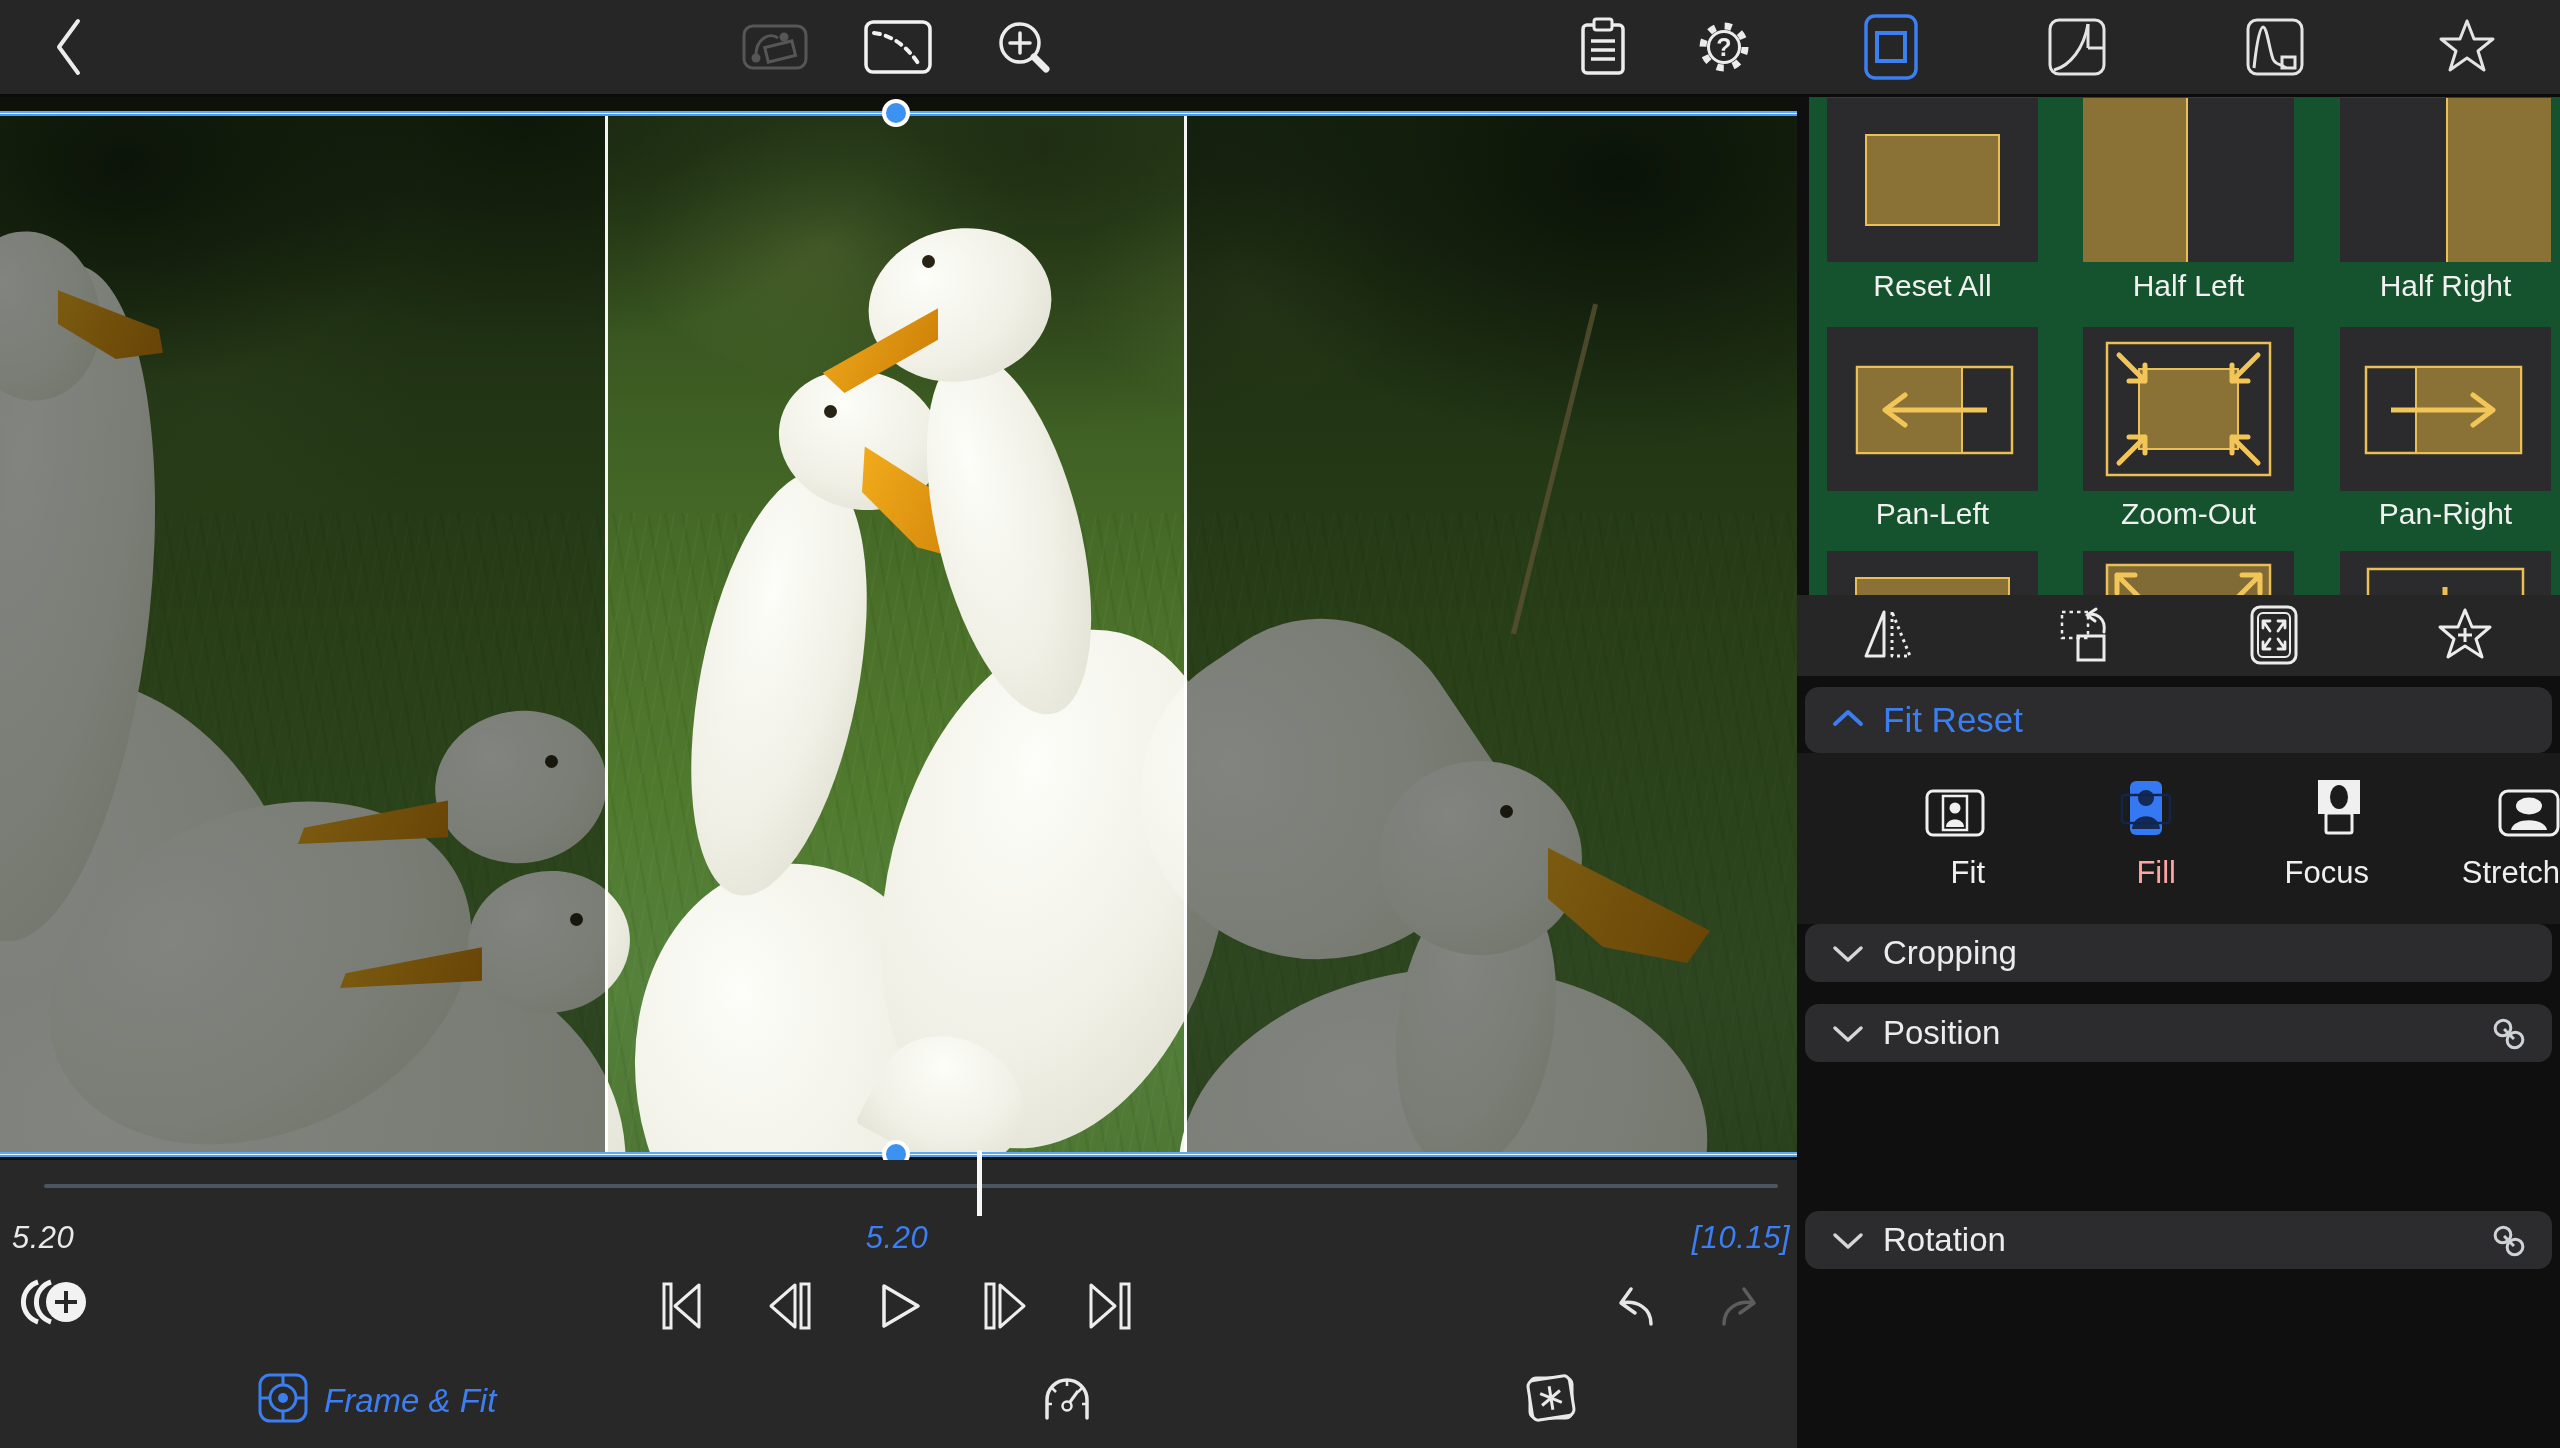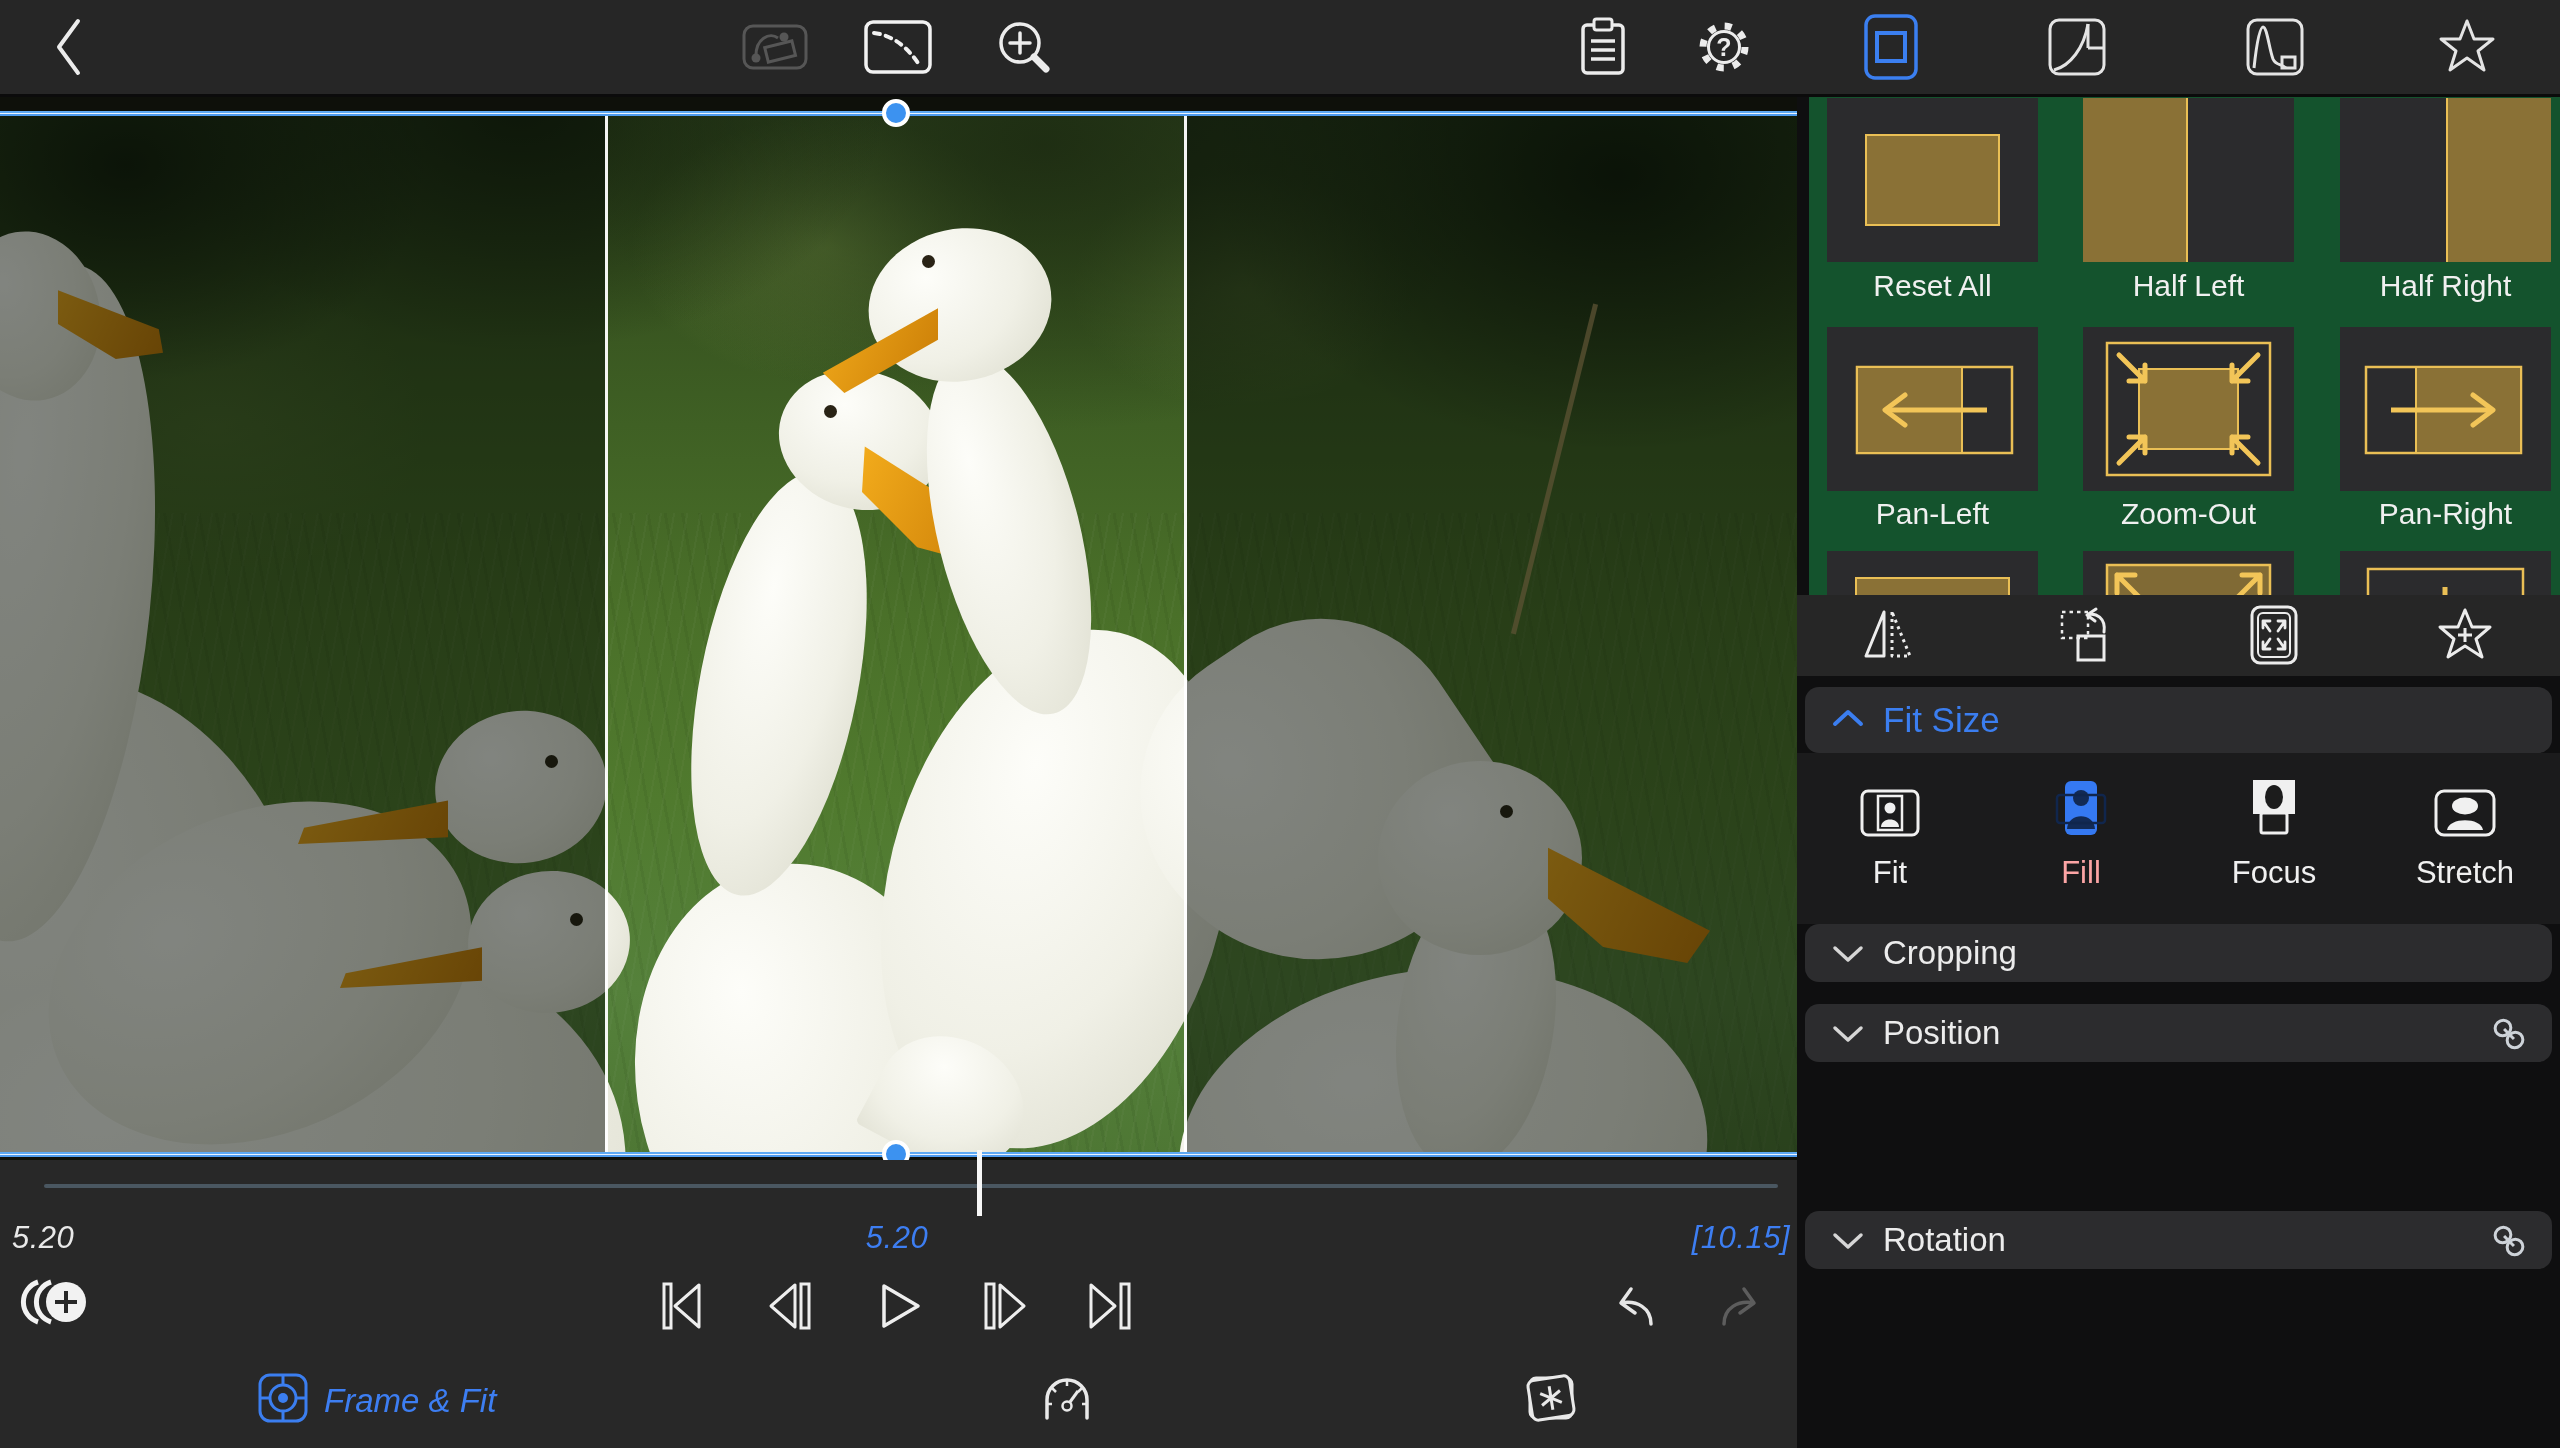--- a/index.html
+++ b/index.html
@@ -51,21 +51,21 @@
   .preset-zone { position:absolute; left:12px; top:0; width:763px; height:498px; background:#14532d; overflow:hidden; }
   .tile { position:absolute; width:211px; height:164px; background:#2b2b2d; }
   .tile-label { position:absolute; width:211px; text-align:center; font-size:30px; color:#f0f0f0; }
   .gold-f { background:#8a7136; }
   .gold-b { border:2px solid #eabf55; }
   .ptoolbar { position:absolute; left:0; top:498px; width:763px; height:81px; background:#262626; z-index:3; }
   .pt-btn { position:absolute; top:8px; width:64px; height:64px; display:flex; align-items:center; justify-content:center; }
   .card { position:absolute; left:8px; width:747px; background:#2c2c2e; border-radius:14px; }
   .fm-title { position:absolute; left:78px; top:13px; font-size:35px; color:#3b7ef0; }
   .options-zone { position:absolute; left:0; top:656px; width:763px; height:171px; background:#1b1b1c; }
-  .fm-opt { position:absolute; width:190px; text-align:center; }
+  .fm-opt { position:absolute; width:190px; text-align:right; }
   .fm-opt .lbl { display:block; margin-top:14px; font-size:31px; color:#f0f0f0; }
   .fm-opt.sel .lbl { color:#fca5a5; }
   .sec-label { position:absolute; left:78px; top:10px; font-size:33px; color:#ececec; }
   .chev { position:absolute; left:26px; top:20px; }
   .linkic { position:absolute; right:24px; top:11px; }
 </style>
 </head>
 <body>
 
 <div id="app">
@@ -387,21 +387,21 @@
           <line x1="29" y1="22" x2="29" y2="36" stroke="#ececec" stroke-width="3"></line>
           <line x1="22" y1="29" x2="36" y2="29" stroke="#ececec" stroke-width="3"></line>
         </svg>
       </div>
     </div>
 
     <div class="card" style="top:590px;height:66px;">
       <svg class="chev" width="34" height="22" viewBox="0 0 34 22">
         <polyline points="4,17 17,5 30,17" fill="none" stroke="#3b7ef0" stroke-width="4" stroke-linecap="round" stroke-linejoin="round"></polyline>
       </svg>
-      <div class="fm-title">Fit Size</div>
+      <div class="fm-title">Fit Reset</div>
     </div>
 
     <div class="options-zone">
       <div class="fm-opt" style="left:-2px;top:36px;">
         <svg width="60" height="48" viewBox="0 0 60 48">
           <rect x="2" y="2" width="56" height="44" rx="6" fill="none" stroke="#f0f0f0" stroke-width="3"></rect>
           <rect x="18" y="7" width="24" height="34" fill="none" stroke="#f0f0f0" stroke-width="2.5"></rect>
           <circle cx="30" cy="19" r="5.5" fill="#f0f0f0"></circle>
           <path d="M21,38 C21,28 39,28 39,38 Z" fill="#f0f0f0"></path>
         </svg>

